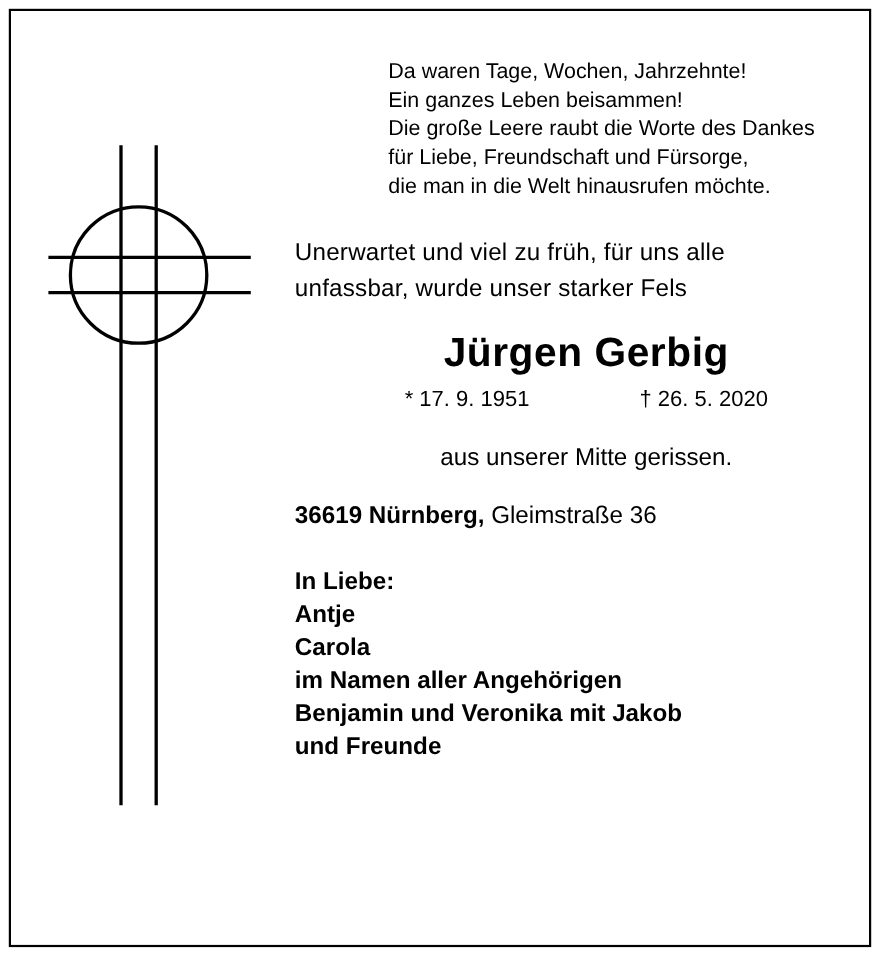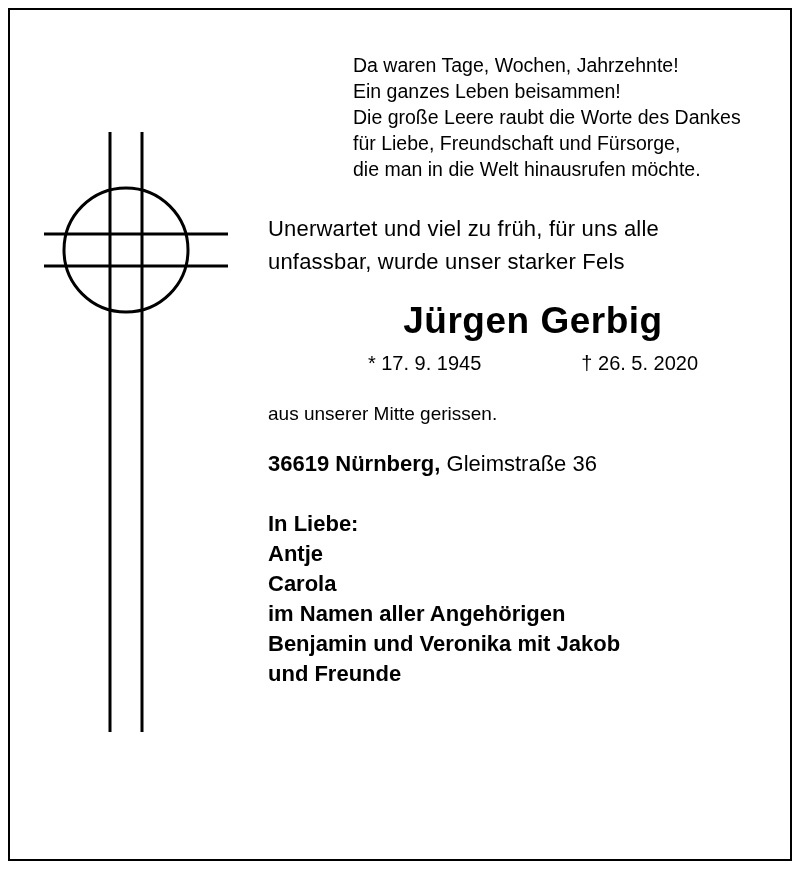--- a/index.html
+++ b/index.html
@@ -77,22 +77,23 @@
     display: flex;
     justify-content: center;
     font-size: 20px;
     margin-bottom: 28px;
   }
   .dates .birth {
     margin-right: 100px;
   }
 
   .after {
-    font-size: 19px;
+    font-size: 22px;
     margin-bottom: 26px;
+    text-align: center;
   }
 
   .address {
     font-size: 22px;
     margin-bottom: 32px;
   }
   .address b {
     font-weight: bold;
   }
 
@@ -133,21 +134,21 @@
     </div>
 
     <div class="intro">
       <div class="line">Unerwartet und viel zu früh, für uns alle</div>
       <div class="line">unfassbar, wurde unser starker Fels</div>
     </div>
 
     <div class="name">Jürgen Gerbig</div>
 
     <div class="dates">
-      <span class="birth">* 17. 9. 1945</span>
+      <span class="birth">* 17. 9. 1951</span>
       <span class="death">† 26. 5. 2020</span>
     </div>
 
     <div class="after">aus unserer Mitte gerissen.</div>
 
     <div class="address"><b>36619 Nürnberg,</b><span> Gleimstraße 36</span></div>
 
     <div class="mourners">
       <div class="line">In Liebe:</div>
       <div class="line">Antje</div>

